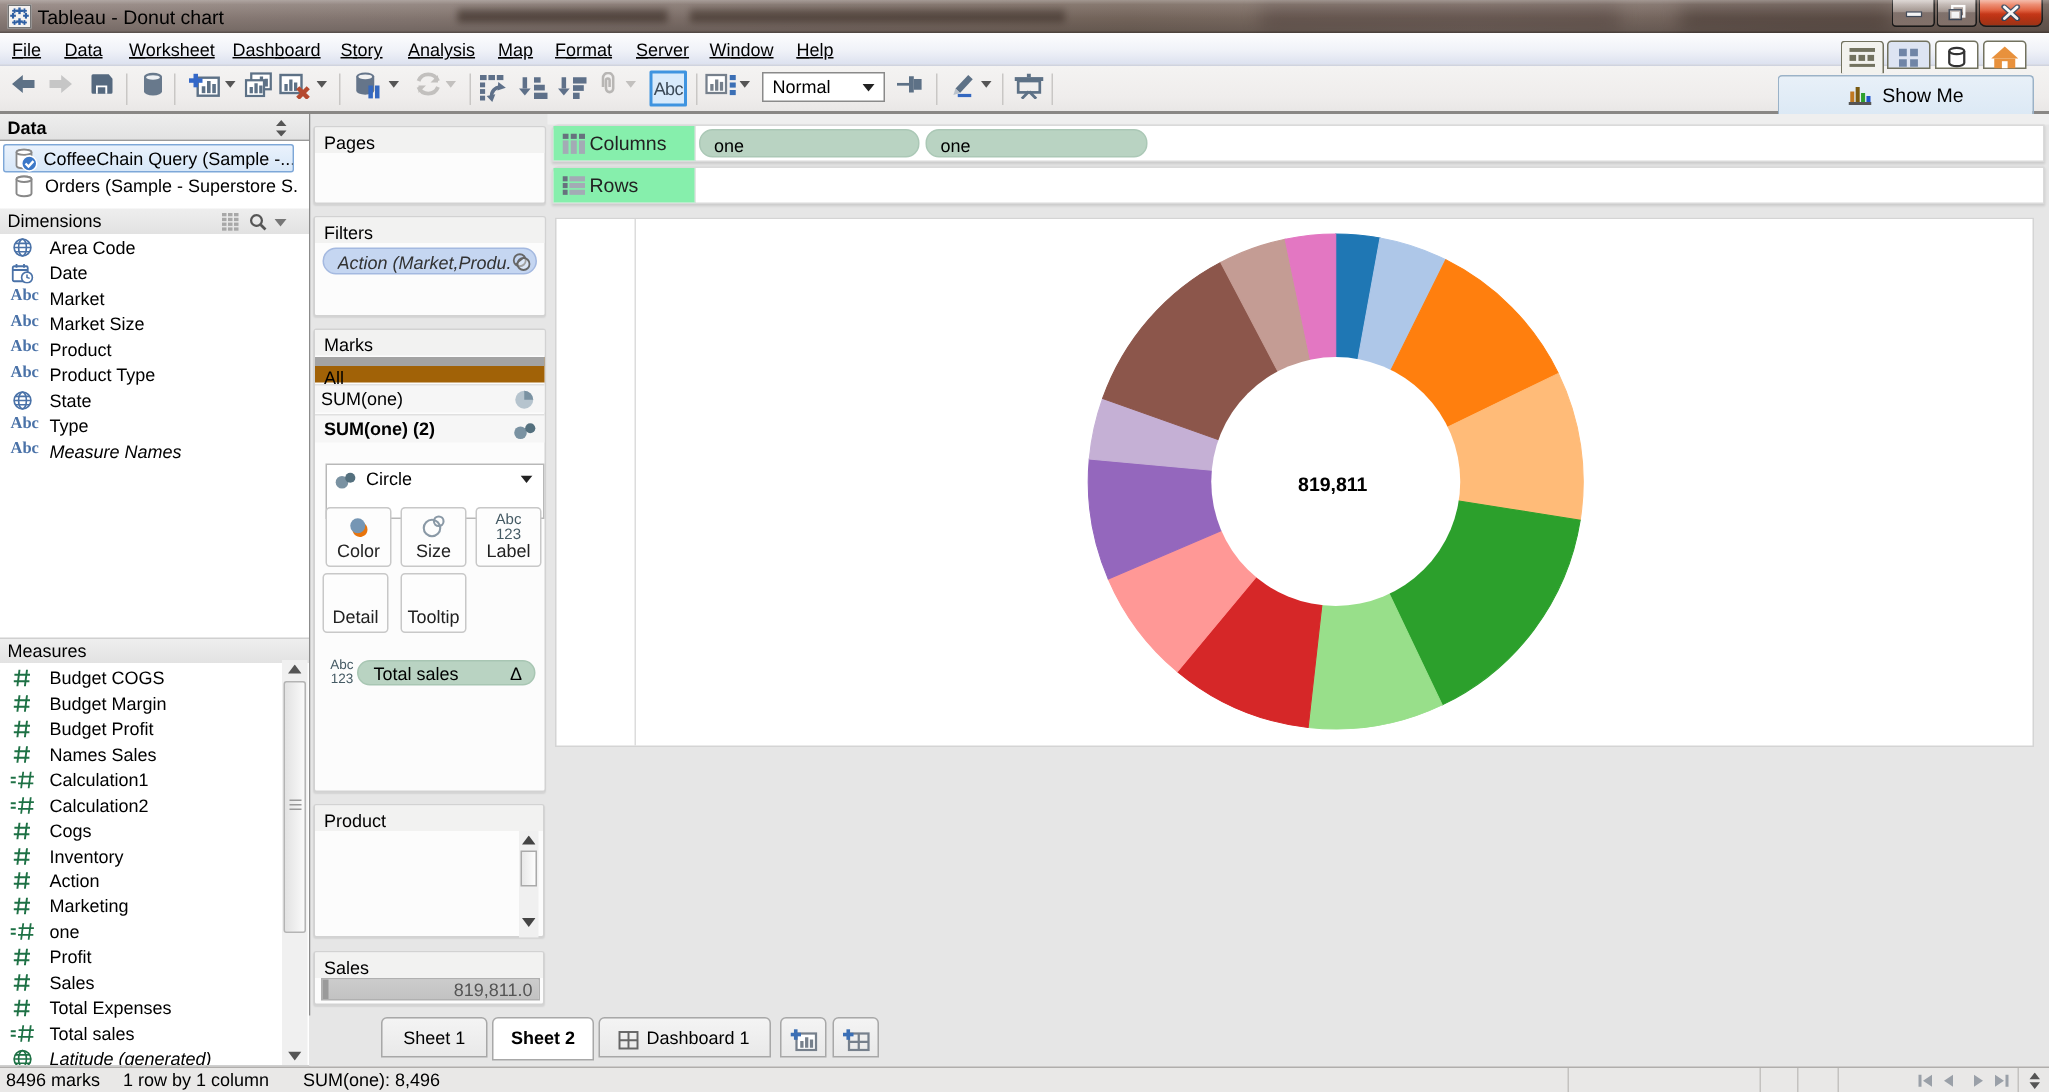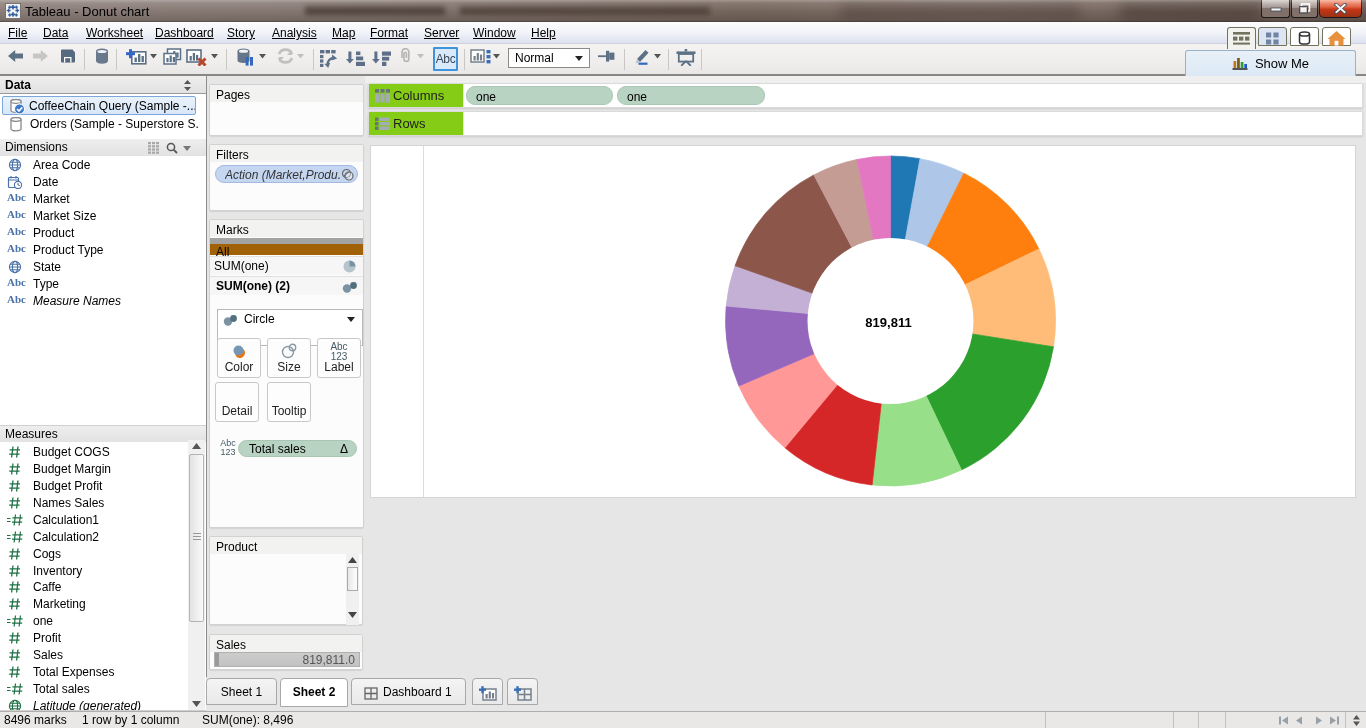--- a/index.html
+++ b/index.html
@@ -59,30 +59,30 @@
 .cardtitle { position:absolute; left:6px; top:3px; font-size:12px; color:#000; }
 .markbtn { position:absolute; width:44px; height:40px; background:#fdfdfd; border:1px solid #c8c8c8; border-radius:3px; }
 .markbtn span { position:absolute; left:0; width:100%; bottom:3px; text-align:center; font-size:12px; color:#222; }
 .legrow { position:absolute; left:0; width:100%; height:18px; }
 .legrow i { position:absolute; left:3px; top:1px; width:14px; height:14px; }
 .legrow span { position:absolute; left:23px; top:2px; font-size:12px; color:#333; }
 
 
 #sheetarea { left:365px; top:76px; width:1001px; height:601px; background:#e6e6e6; }
 .shelf { position:absolute; left:3px; width:995px; height:25px; background:#fff; border:1px solid #dadada; border-radius:4px 0 0 0; box-shadow:0 1px 2px rgba(0,0,0,.12); }
-.shelf .slabel { position:absolute; left:0; top:0; width:95px; height:23px; background:#84cc16; border-right:1px solid #e4e4e4; }
+.shelf .slabel { position:absolute; left:0; top:0; width:95px; height:23px; background:#86efac; border-right:1px solid #e4e4e4; }
 .shelf .slabel span { position:absolute; left:24px; top:4px; font-size:13px; color:#222; }
 .pill { position:absolute; top:2px; height:19px; border-radius:9px; background:#b9d3c2; border:1px solid #abc8b6; font-size:12px; }
 .pill span { position:absolute; left:9px; top:3px; }
 #chartbox { position:absolute; left:5px; top:69px; width:986px; height:353px; background:#fff; border:1px solid #d4d4d4; }
 #axiscol { position:absolute; left:52px; top:0; width:1px; height:351px; background:#dcdcdc; }
 
 
 #tabbar { left:206px; top:677px; width:1160px; height:34px; background:#e6e6e6; }
-.sheettab { position:absolute; top:1px; height:27px; background:linear-gradient(180deg,#f4f4f4,#e9e9e9); border:1px solid #a8a8a8; border-radius:4px 4px 0 0; font-size:12px; }
+.sheettab { position:absolute; top:1px; height:27px; background:linear-gradient(180deg,#f4f4f4,#e9e9e9); border:1px solid #a8a8a8; border-radius:4px 4px 0 0; font-size:12px;margin-left:48px; }
 .sheettab.active { background:#fff; font-weight:bold; z-index:2; height:29px; }
 .sheettab span { position:absolute; width:100%; text-align:center; top:6px; }
 
 
 #statusbar { left:0; top:711px; width:1366px; height:17px; background:#e9e8e7; border-top:1px solid #b0aeac; font-size:12px; }
 #statusbar span { position:absolute; top:1px; }
 .ssep { position:absolute; top:0; width:1px; height:17px; background:#c4c2c0; }
 </style>
 </head>
 <body>
@@ -531,21 +531,21 @@
           </g>
         </svg>
         <span class="ftext" style="">Inventory</span>
       </div>
     <div class="field-row" style="top:503px">
         <svg class="ficon" viewBox="0 0 16 14">
           <g stroke="#1e7145" stroke-width="1.3" fill="none">
             <path d="M6,1.5 L4.6,12.5 M11,1.5 L9.6,12.5 M2.6,4.8 L13,4.8 M2.2,9.2 L12.6,9.2"></path>
           </g>
         </svg>
-        <span class="ftext" style="">Caffe</span>
+        <span class="ftext" style="">Action</span>
       </div>
     <div class="field-row" style="top:520px">
         <svg class="ficon" viewBox="0 0 16 14">
           <g stroke="#1e7145" stroke-width="1.3" fill="none">
             <path d="M6,1.5 L4.6,12.5 M11,1.5 L9.6,12.5 M2.6,4.8 L13,4.8 M2.2,9.2 L12.6,9.2"></path>
           </g>
         </svg>
         <span class="ftext" style="">Marketing</span>
       </div>
     <div class="field-row" style="top:537px">

